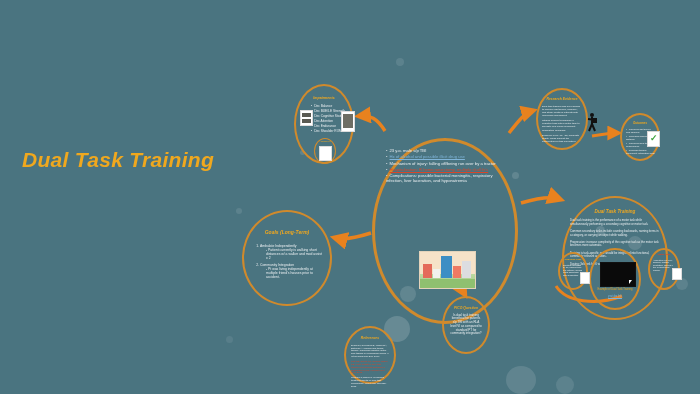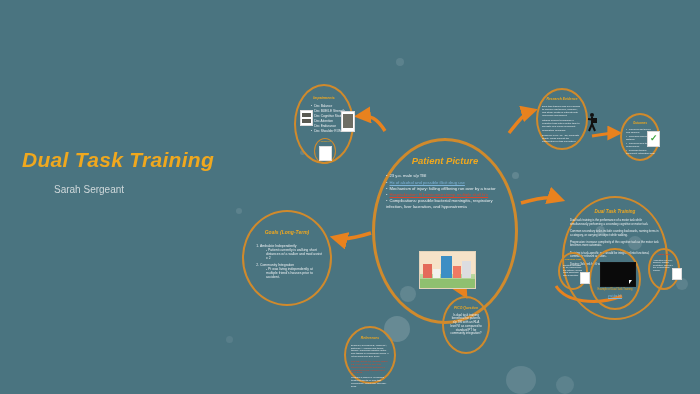--- a/index.html
+++ b/index.html
@@ -183,25 +183,23 @@
 
     <path d="M371,233 C355,238 344,240 336,238" stroke="#e8821e" stroke-width="3.6" fill="none" marker-end="url(#ah)"></path>
 
     <path d="M455,266 C458,278 460,286 464,293" stroke="#e8821e" stroke-width="3.8" fill="none" marker-end="url(#ah)"></path>
 
     <path d="M556,286 C566,302 596,306 622,296" stroke="#e8821e" stroke-width="3" fill="none"></path>
   </svg>
 
   <div id="title-block">
     <div id="deck-title">Dual Task Training</div>
-    <div id="deck-author">Sarah Sergeant</div>
   </div>
 
   <div class="node" id="patient-picture">
-    <div class="node-title">Patient Picture</div>
     <div class="node-body">
       <ul>
         <li class="bullet">23 y.o. male s/p TBI</li>
         <li class="bullet"><span class="hi-blue">Hx of alcohol and possible illicit drug use</span></li>
         <li class="bullet">Mechanism of injury: falling off/being run over by a tractor</li>
         <li class="bullet"><span class="hi-red">Hospitalization: R hemicraniectomy, multiple skull fx's</span></li>
         <li class="bullet">Complications: possible bacterial meningitis, respiratory infection, liver laceration, and hyponatremia</li>
       </ul>
     </div>
     <div id="hospital-img">

